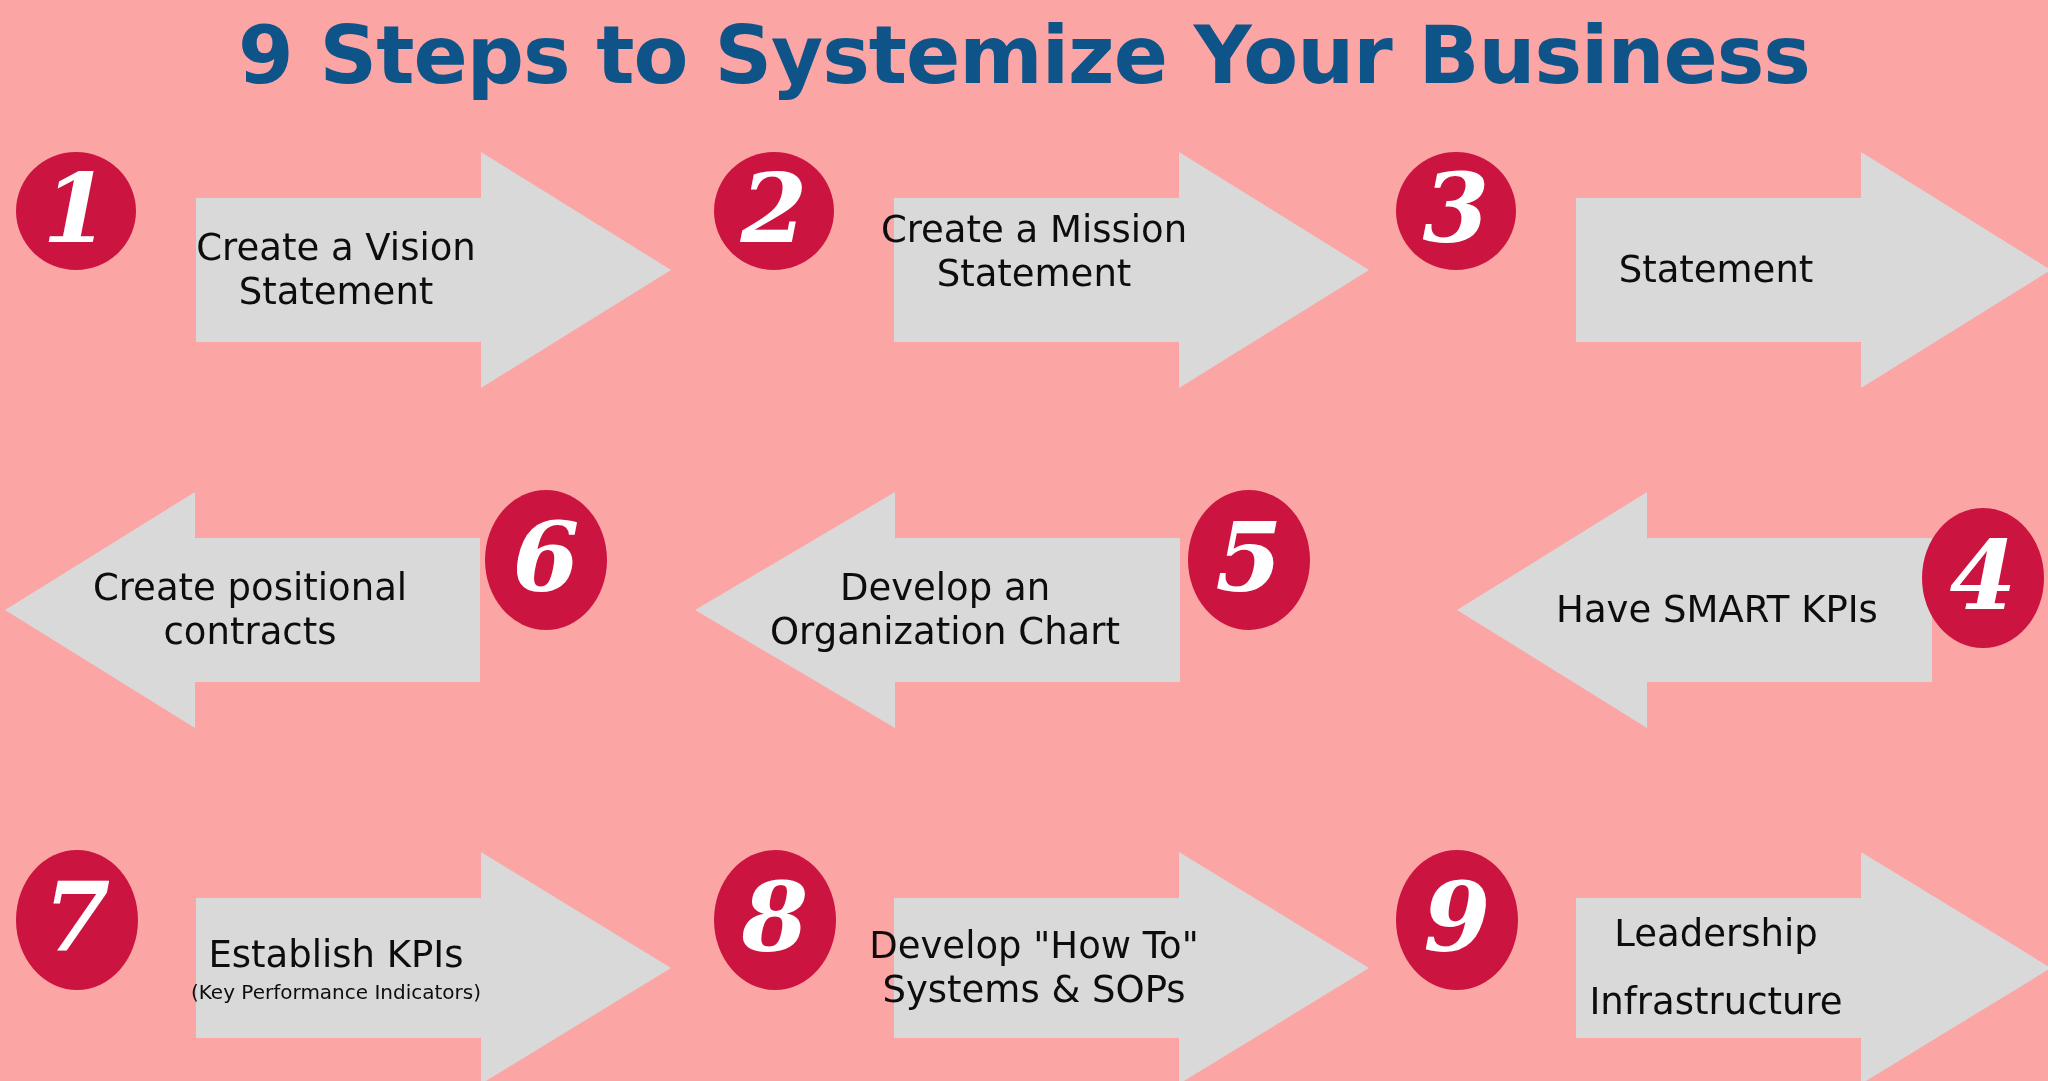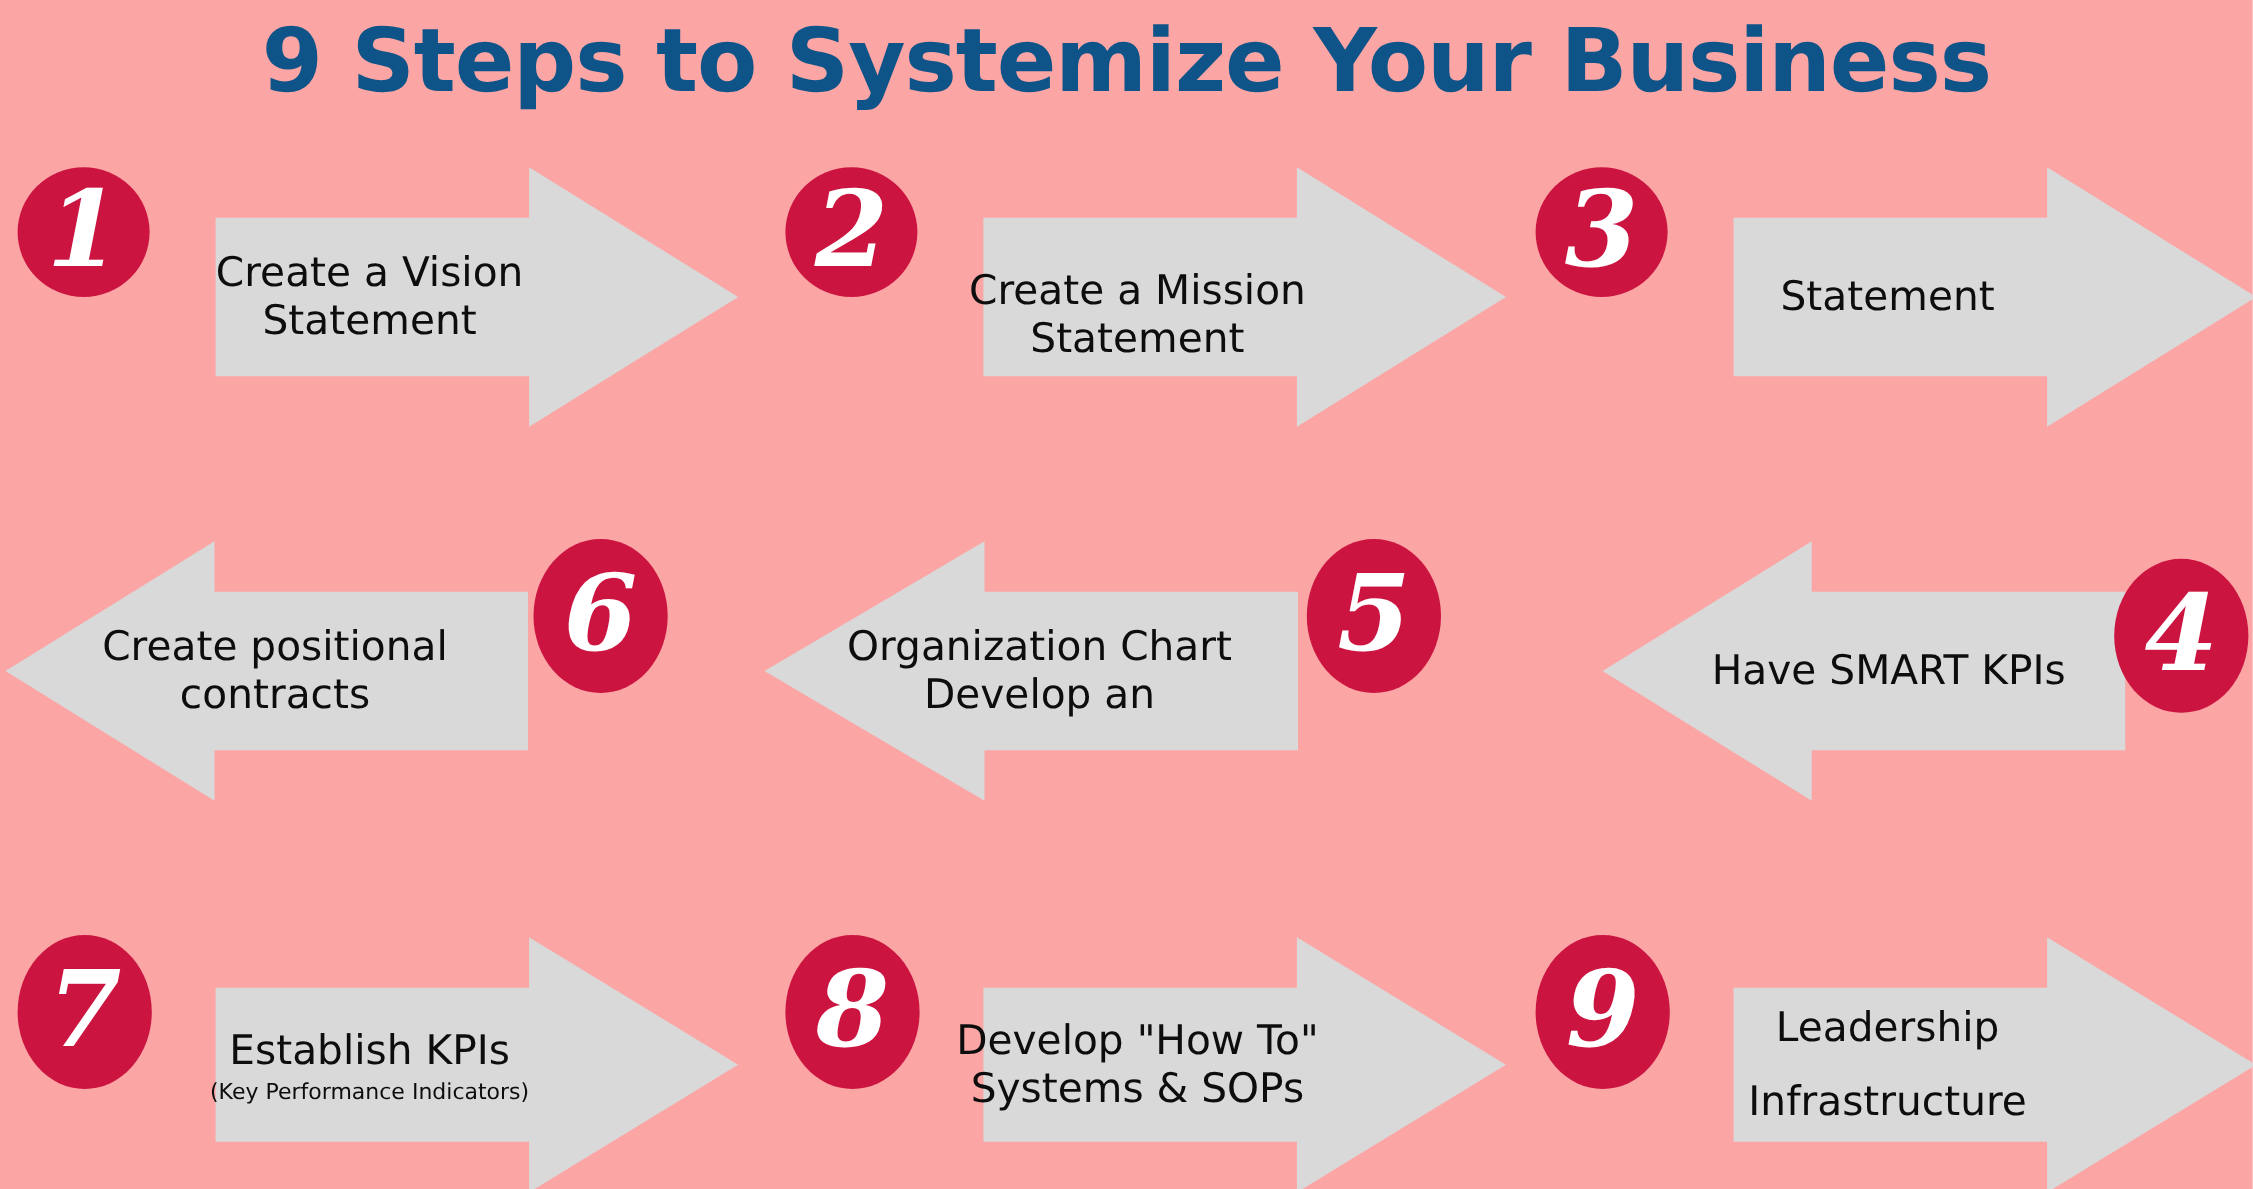--- a/index.html
+++ b/index.html
@@ -114,21 +114,21 @@
     </div>
   </div>
 
   <div class="step" style="left:714px; top:140px; width:660px; height:260px;">
     <svg class="arrow-svg" width="660" height="260" viewBox="0 0 660 260">
       <path d="M180 58 L465 58 L465 12 L655 130 L465 248 L465 202 L180 202 Z" fill="#D9D9D9"></path>
     </svg>
     <div class="badge" style="left:0px; top:12px; width:120px; height:118px;">
       <span class="badge-num">2</span>
     </div>
-    <div class="label" style="left:170px; top:76px; width:300px; height:140px;align-items:center;">
+    <div class="label" style="left:170px; top:42px; width:300px; height:140px;align-items:center;">
       <span class="ln">Create a Mission</span>
       <span class="ln">Statement</span>
     </div>
   </div>
 
   <div class="step" style="left:1396px; top:140px; width:660px; height:260px;">
     <svg class="arrow-svg" width="660" height="260" viewBox="0 0 660 260">
       <path d="M180 58 L465 58 L465 12 L655 130 L465 248 L465 202 L180 202 Z" fill="#D9D9D9"></path>
     </svg>
     <div class="badge" style="left:0px; top:12px; width:120px; height:118px;">
@@ -153,22 +153,22 @@
   </div>
 
   <div class="step" style="left:690px; top:480px; width:660px; height:260px;">
     <svg class="arrow-svg" width="660" height="260" viewBox="0 0 660 260">
       <path d="M490 58 L205 58 L205 12 L5 130 L205 248 L205 202 L490 202 Z" fill="#D9D9D9"></path>
     </svg>
     <div class="badge" style="left:498px; top:10px; width:122px; height:140px;">
       <span class="badge-num">5</span>
     </div>
     <div class="label" style="left:80px; top:60px; width:350px; height:140px;">
+      <span class="ln">Develop an</span>
       <span class="ln">Organization Chart</span>
-      <span class="ln">Develop an</span>
     </div>
   </div>
 
   <div class="step" style="left:1382px; top:480px; width:666px; height:260px;">
     <svg class="arrow-svg" width="666" height="260" viewBox="0 0 666 260">
       <path d="M550 58 L265 58 L265 12 L75 130 L265 248 L265 202 L550 202 Z" fill="#D9D9D9"></path>
     </svg>
     <div class="badge" style="left:540px; top:28px; width:122px; height:140px;">
       <span class="badge-num">4</span>
     </div>

